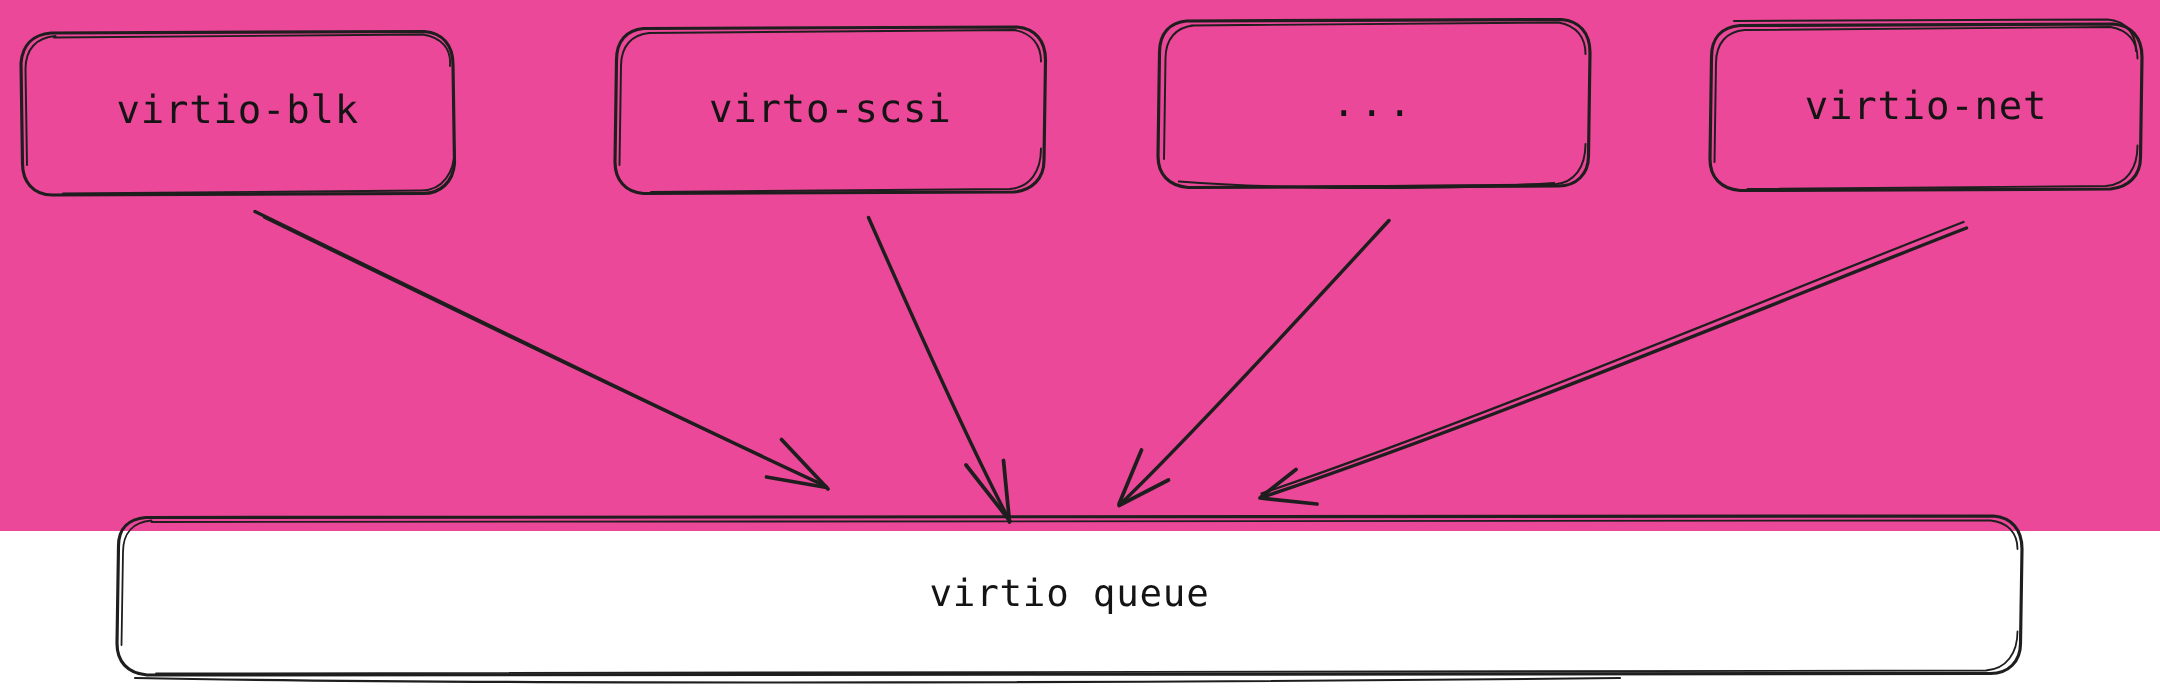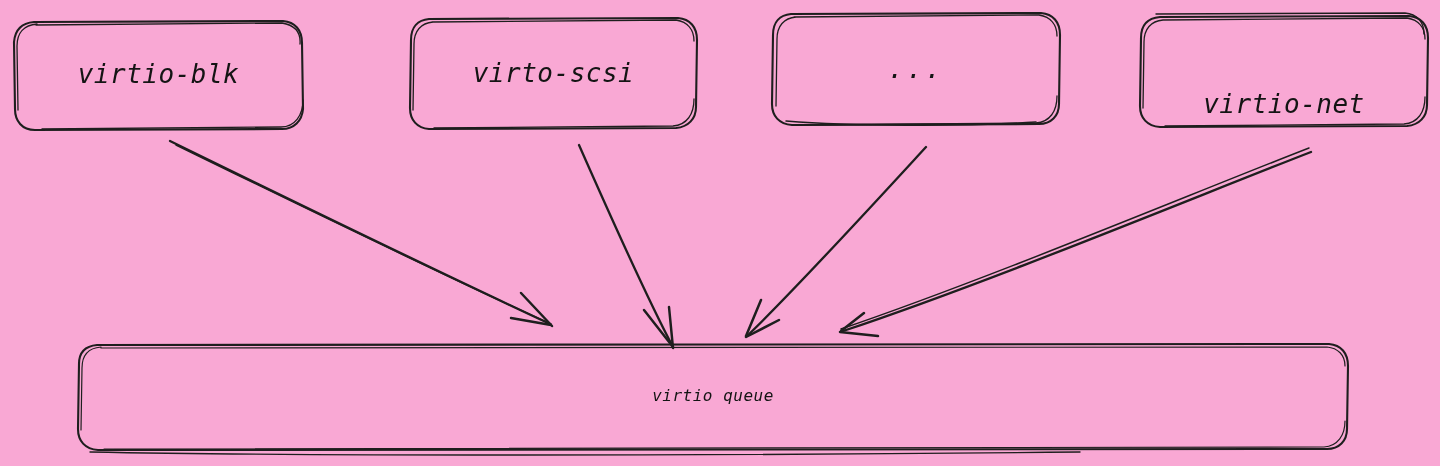--- a/index.html
+++ b/index.html
@@ -10,23 +10,22 @@
   }
   body {
     width: 1440px;
     height: 466px;
     overflow: hidden;
     font-family: "DejaVu Sans Mono", "Liberation Mono", monospace;
   }
   #diagram-root {
     position: relative;
     width: 1440px;
-    height: 466px;
-    background: #f9a8d4;
-    font-style: italic;
+    height: 354px;
+    background: #ec4899;
   }
   #sketch-layer {
     position: absolute;
     left: 0;
     top: 0;
     width: 1440px;
     height: 466px;
     display: block;
   }
   .node-label {
@@ -39,21 +38,21 @@
     font-weight: 400;
     white-space: nowrap;
     letter-spacing: 0.5px;
     -webkit-font-smoothing: antialiased;
   }
   .node-label.top-row {
     font-size: 26px;
     height: 34px;
   }
   .node-label.queue-row {
-    font-size: 16px;
+    font-size: 25px;
     height: 34px;
   }
   .ellipsis-label {
     font-size: 26px;
     letter-spacing: 3px;
   }
 </style>
 </head>
 <body>
 
@@ -111,17 +110,17 @@
       <path stroke-width="2.5" d="M864 313 L841 331 M878 336 L840 332"></path>
     </g>
   </svg>
 
   <div class="node-label top-row" style="left:14px; top:57px; width:289px;">virtio-blk</div>
 
   <div class="node-label top-row" style="left:410px; top:56px; width:287px;text-align:center;">virto-scsi</div>
 
   <div class="node-label top-row ellipsis-label" style="left:772px; top:52px; width:288px;">...</div>
 
-  <div class="node-label top-row" style="left:1140px; top:54px; width:288px;margin-top:33px;">virtio-net</div>
+  <div class="node-label top-row" style="left:1140px; top:54px; width:288px;">virtio-net</div>
 
   <div class="node-label queue-row" style="left:78px; top:378px; width:1270px;">virtio queue</div>
 
 </div>
 
 </body></html>

